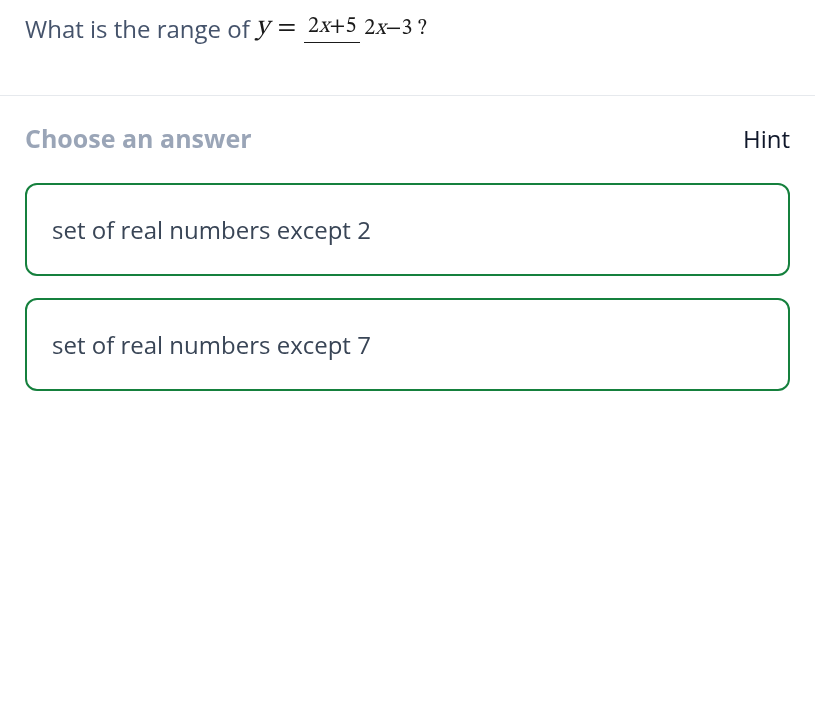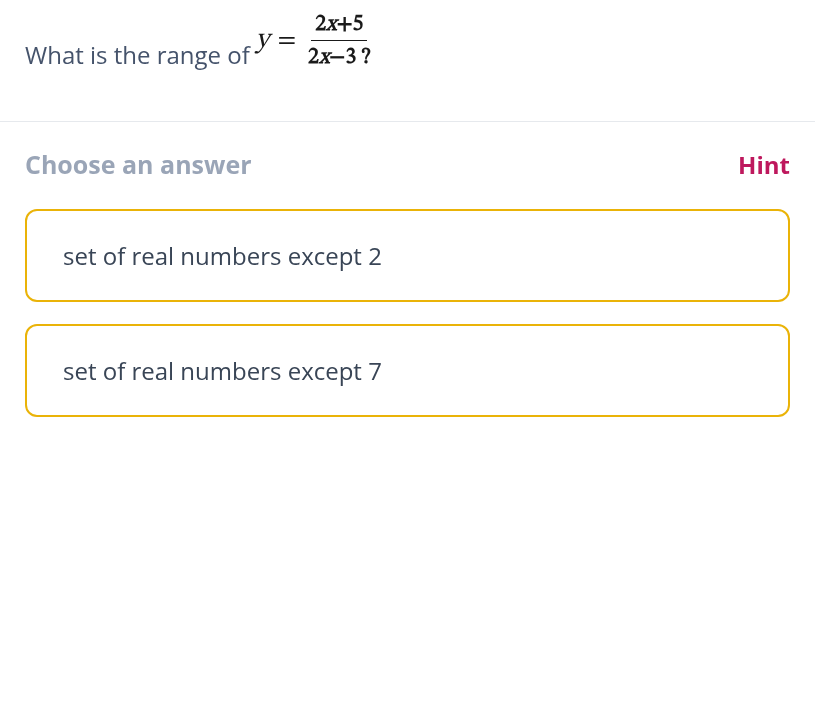--- a/index.html
+++ b/index.html
@@ -32,25 +32,24 @@
       font-style: italic;
       font-size: 28px;
       margin-right: 8px;
     }
     .math-eq {
       font-size: 26px;
       margin-right: 8px;
     }
     .frac {
       display: inline-flex;
-      flex-direction: column;
-      align-items: center;
+      flex-direction: row;
+      align-items: flex-start;
       vertical-align: middle;
       font-size: 22px;
-      font-weight: bold;
     }
     .frac .num {
       padding: 0 4px 2px;
       border-bottom: 1.5px solid #1a1a1a;
       white-space: nowrap;
     }
     .frac .den {
       padding: 2px 4px 0;
       white-space: nowrap;
     }
@@ -70,28 +69,28 @@
       margin-bottom: 28px;
       gap: 24px;
     }
     .choose-label {
       font-size: 25px;
       font-weight: 700;
       color: #9aa5b7;
     }
     .hint {
       font-size: 24px;
-      font-weight: 700;
-      color: #be185d;
+      font-weight: 400;
+      color: #0f172a;
       cursor: pointer;
     }
     .option {
-      border: 2px solid #eab308;
+      border: 2px solid #15803d;
       border-radius: 12px;
-      padding: 28px 36px;
+      padding: 28px 25px;
       margin-bottom: 22px;
       font-size: 24px;
       color: #394556;
       cursor: pointer;
       background: #fff;
     }
   </style>
 </head>
 <body>
 

